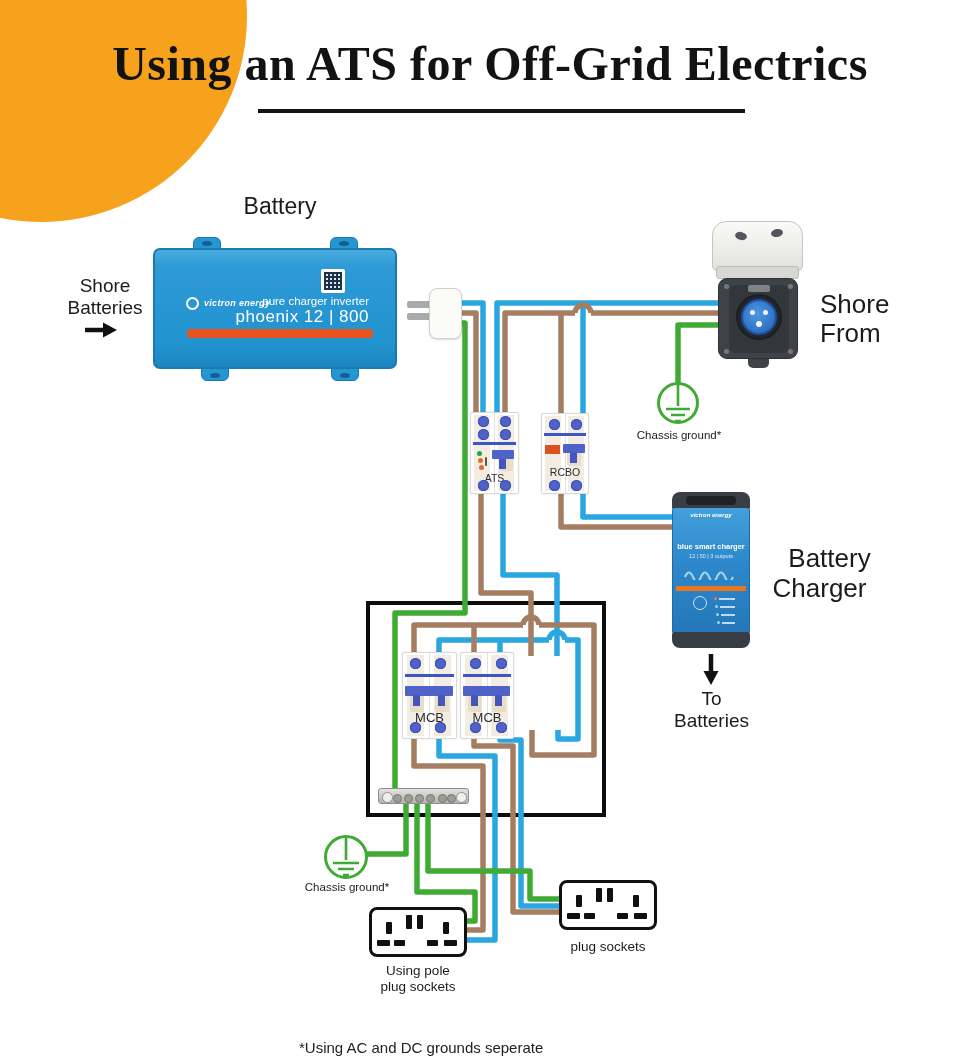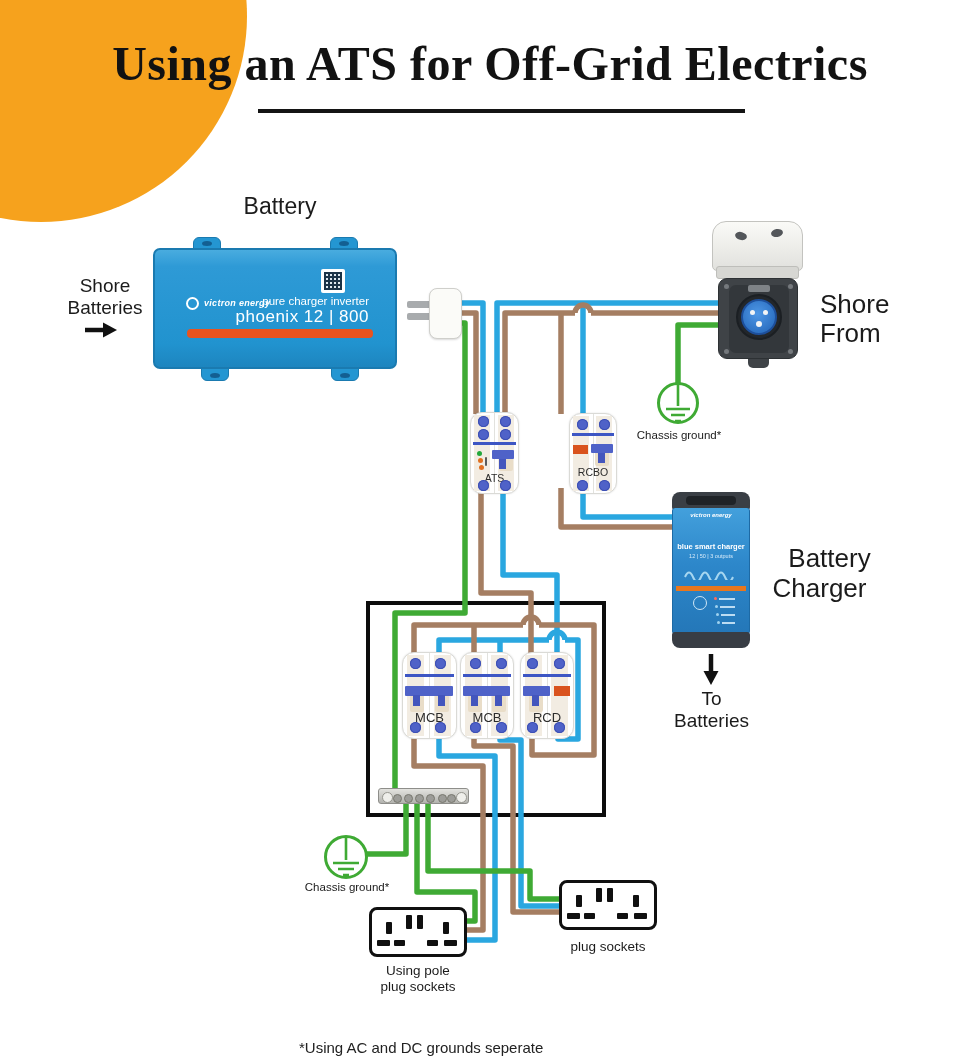--- a/index.html
+++ b/index.html
@@ -25,21 +25,21 @@
   svg.wires{position:absolute;left:0;top:0;}
   .wb{stroke:var(--wire-blue,#2aa7e0);} .wn{stroke:var(--wire-brown,#a57e62);} .wg{stroke:var(--wire-green,#3faa34);}
   .wire{fill:none;stroke-width:5.5;stroke-linejoin:round;}
   .gnd{fill:#ffffff;stroke:var(--wire-green,#3faa34);stroke-width:3;}
   .gndline{fill:none;stroke:var(--wire-green,#3faa34);stroke-width:2.6;}
   .arrowline{stroke:#111;stroke-width:4.5;} .arrowhead{fill:#111;}
   
   #consumer-box{position:absolute;left:366px;top:601px;width:240px;height:216px;
     border:4px solid #0d0d0d;box-sizing:border-box;background:transparent;}
   
-  .module{position:absolute;background:#ffffff;border:1px solid #dadad6;border-radius:12px;
+  .module{position:absolute;background:#ffffff;border:1px solid #dadad6;border-radius:2px;
     box-shadow:0 0 2px rgba(0,0,0,.12);}
   .band{position:absolute;background:#f2ece2;}
   .mdiv{position:absolute;background:#e2e2de;width:1px;top:0;bottom:0;}
   .term{position:absolute;width:11px;height:11px;border-radius:50%;
     background:var(--terminal-blue,#4f62c8);box-shadow:inset 0 0 0 1px #3c4fb4;}
   .mline{position:absolute;height:3px;background:#3d56c4;}
   .toggle{position:absolute;background:var(--terminal-blue,#4f62c8);border-radius:1px;}
   .stem{position:absolute;background:#4456bd;}
   .slot{position:absolute;background:#e9ddc8;border-radius:2px;}
   .testbtn{position:absolute;background:var(--test-button-orange,#d9531e);}
@@ -211,21 +211,21 @@
     <div class="led" style="left:8px;top:52px;background:#e07020;"></div>
     <div class="abs" style="left:14px;top:44px;width:2px;height:9px;background:#5a5a5a;border-radius:1px;"></div>
     <div class="slot" style="left:28px;top:37px;width:14px;height:21px;"></div>
     <div class="toggle" style="left:21px;top:37px;width:22px;height:9px;"></div>
     <div class="stem" style="left:28px;top:46px;width:7px;height:10px;"></div>
     <div class="mlabel" style="top:59px;font-size:10.5px;">ATS</div>
     <div class="term" style="left:6.5px;top:66.5px;"></div>
     <div class="term" style="left:28.5px;top:66.5px;"></div>
   </div>
 
-  <div class="module" style="left:569px;top:413px;width:46px;height:79px;">
+  <div class="module" style="left:541px;top:413px;width:46px;height:79px;">
     <div class="band" style="left:3px;top:2px;width:16px;height:75px;"></div>
     <div class="band" style="left:26px;top:2px;width:16px;height:75px;"></div>
     <div class="mdiv" style="left:23px;"></div>
     <div class="term" style="left:6.5px;top:4.5px;"></div>
     <div class="term" style="left:28.5px;top:4.5px;"></div>
     <div class="mline" style="left:2px;top:19px;width:42px;"></div>
     <div class="testbtn" style="left:3px;top:31px;width:15px;height:9px;"></div>
     <div class="slot" style="left:25px;top:32px;width:14px;height:20px;"></div>
     <div class="toggle" style="left:21px;top:30px;width:22px;height:9px;"></div>
     <div class="stem" style="left:28px;top:39px;width:7px;height:10px;"></div>
@@ -261,35 +261,20 @@
     <div class="slot" style="left:7px;top:42px;width:14px;height:17px;"></div>
     <div class="slot" style="left:31px;top:42px;width:14px;height:17px;"></div>
     <div class="toggle" style="left:2px;top:33px;width:47px;height:9.5px;"></div>
     <div class="stem" style="left:10px;top:42px;width:7px;height:11px;"></div>
     <div class="stem" style="left:34px;top:42px;width:7px;height:11px;"></div>
     <div class="mlabel" style="top:57px;font-size:13px;">MCB</div>
     <div class="term" style="left:8.5px;top:68.5px;"></div>
     <div class="term" style="left:34.5px;top:68.5px;"></div>
   </div>
 
-  <div class="module" style="left:520px;top:652px;width:52px;height:85px;">
-    <div class="band" style="left:4px;top:2px;width:17px;height:81px;"></div>
-    <div class="band" style="left:30px;top:2px;width:17px;height:81px;"></div>
-    <div class="mdiv" style="left:26px;"></div>
-    <div class="term" style="left:5.5px;top:4.5px;"></div>
-    <div class="term" style="left:32.5px;top:4.5px;"></div>
-    <div class="mline" style="left:2px;top:21px;width:48px;"></div>
-    <div class="slot" style="left:8px;top:42px;width:14px;height:17px;"></div>
-    <div class="toggle" style="left:2px;top:33px;width:27px;height:9.5px;"></div>
-    <div class="stem" style="left:11px;top:42px;width:7px;height:11px;"></div>
-    <div class="testbtn" style="left:33px;top:33px;width:16px;height:9.5px;"></div>
-    <div class="mlabel" style="top:57px;font-size:13px;">RCD</div>
-    <div class="term" style="left:5.5px;top:68.5px;"></div>
-    <div class="term" style="left:32.5px;top:68.5px;"></div>
-  </div>
 
   <div id="busbar">
     <div class="bcap" style="left:3px;top:2.5px;"></div>
     <div class="bcap" style="left:77px;top:2.5px;"></div>
     <div class="bscrew" style="left:14px;top:5px;"></div>
     <div class="bscrew" style="left:25px;top:5px;"></div>
     <div class="bscrew" style="left:36px;top:5px;"></div>
     <div class="bscrew" style="left:47px;top:5px;"></div>
     <div class="bscrew" style="left:59px;top:5px;"></div>
     <div class="bscrew" style="left:68px;top:5px;"></div>

